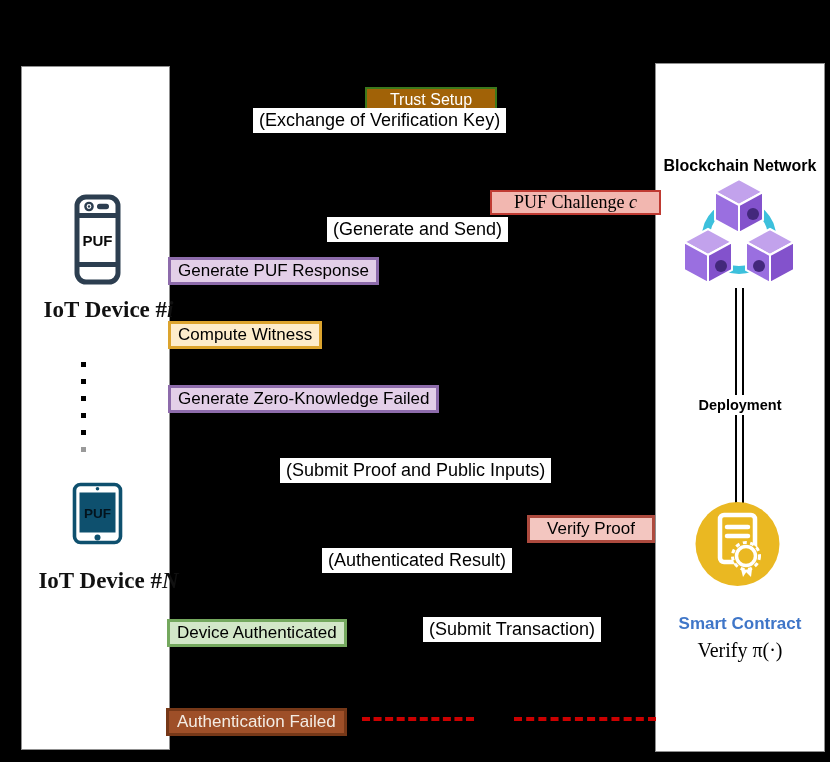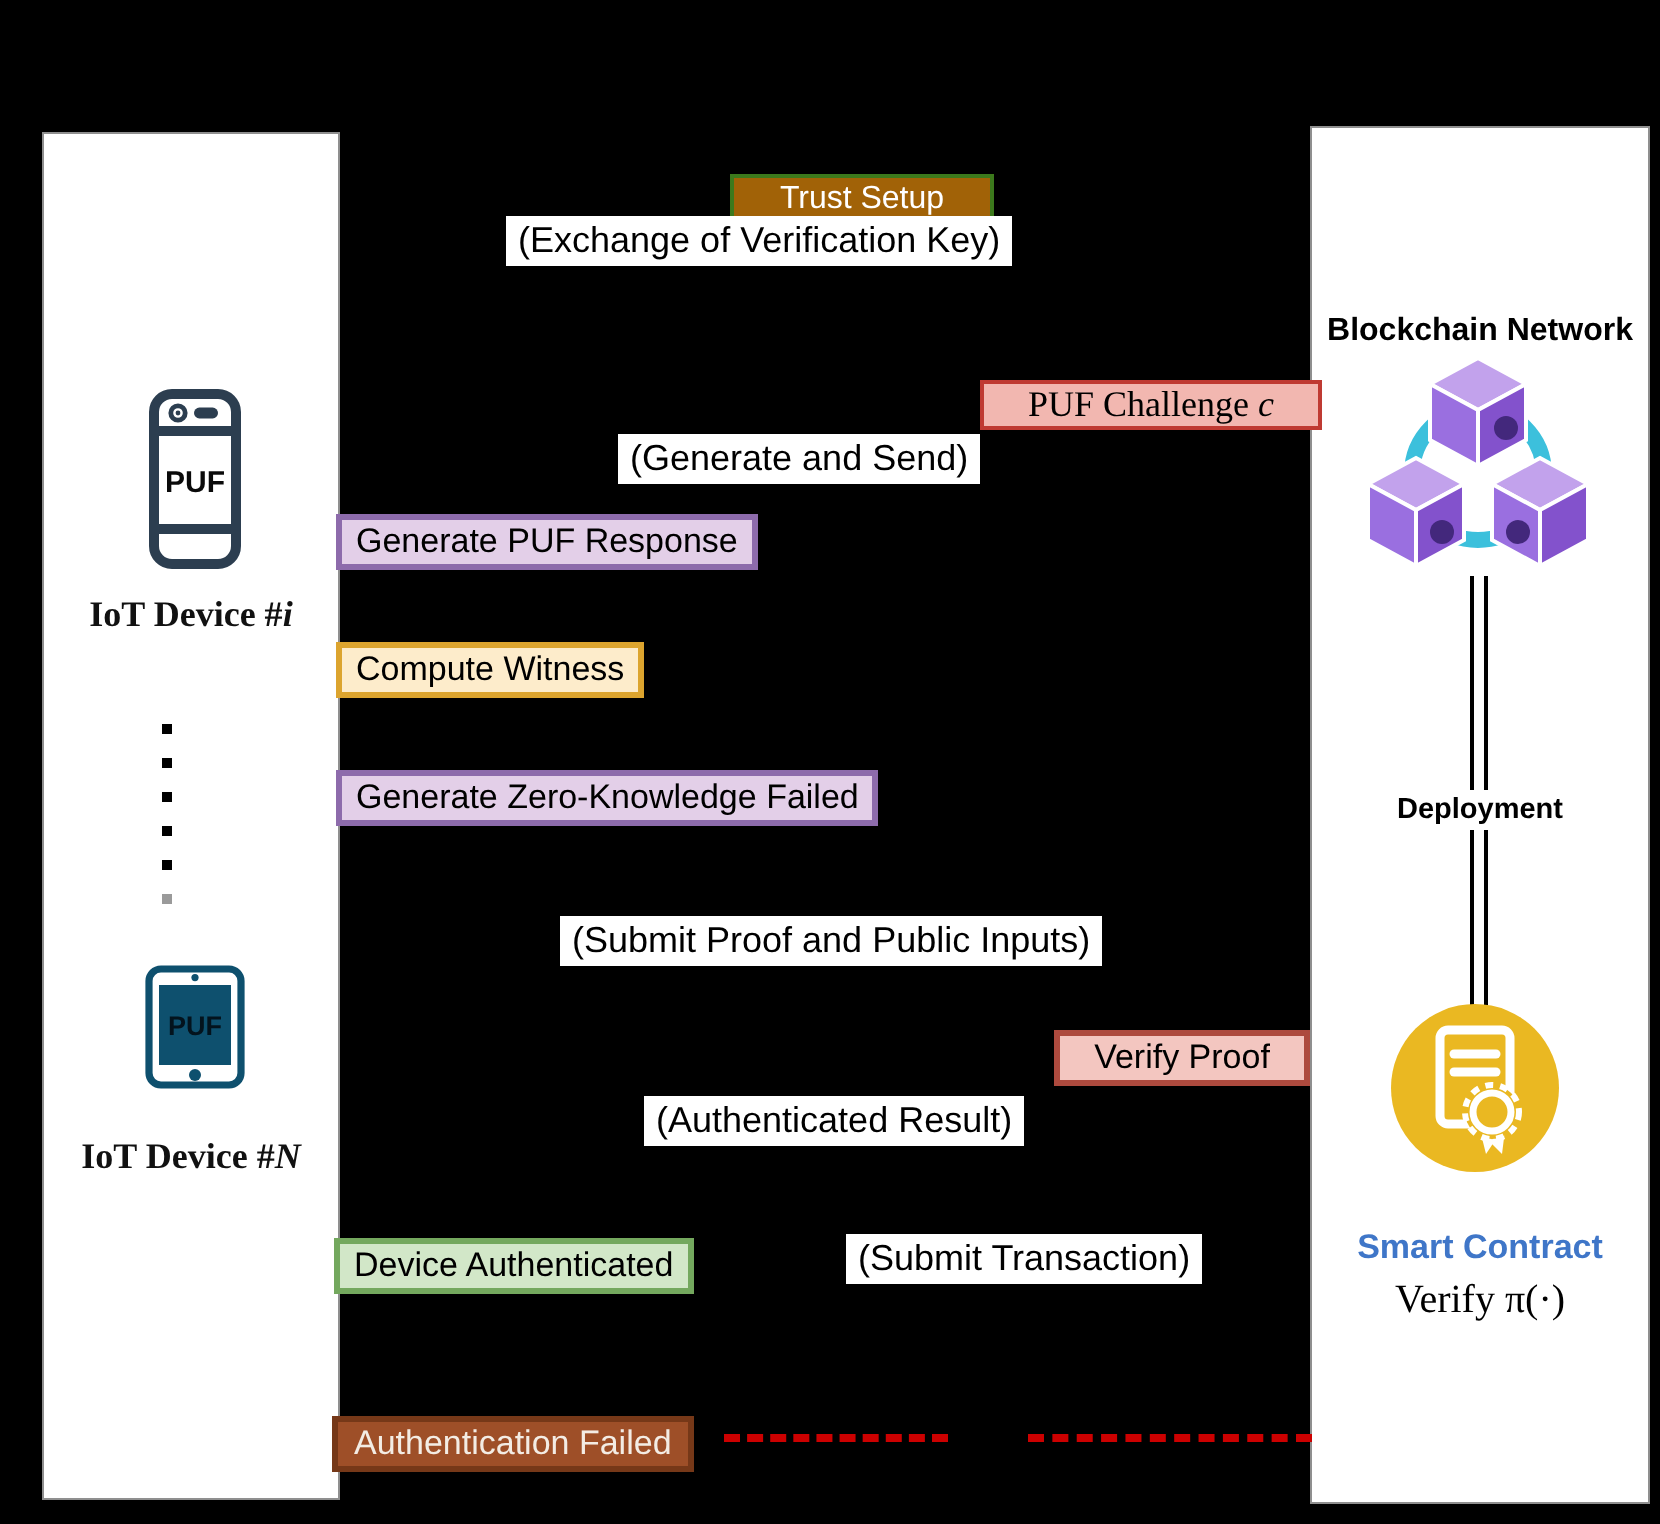--- a/index.html
+++ b/index.html
@@ -17,41 +17,41 @@
 
   
   .badge{position:absolute;color:#000;font-size:17px;line-height:1.15;padding:1px 7px;
          white-space:nowrap;border:3px solid;box-sizing:border-box;text-align:center;}
 
   #trust-setup{left:365px;top:87px;width:132px;background:#a16207;border:2px solid #3c791c;
                color:#fff;font-size:16px;padding:2px 0;}
   #exchange-key{left:253px;top:108px;}
   #puf-challenge{left:490px;top:190px;background:#f2b7b0;border:2.5px solid #bf3a32;
                  font-family:"Liberation Serif","DejaVu Serif",serif;font-size:18px;padding:0 22px;}
-  #generate-send{left:309px;top:217px;}
+  #generate-send{left:327px;top:217px;}
   #gen-puf-response{left:168px;top:257px;background:#e3cfe8;border-color:#8d6bab;}
   #compute-witness{left:168px;top:321px;background:#fdeccb;border-color:#dca42e;}
   #gen-zkp{left:168px;top:385px;background:#e3cfe8;border-color:#8d6bab;}
   #submit-proof{left:280px;top:458px;}
   #verify-proof{left:527px;top:515px;width:128px;background:#f3c6c0;border-color:#ad4a3e;}
   #auth-result{left:322px;top:548px;}
   #device-auth{left:167px;top:619px;background:#d2e7c8;border-color:#74a85e;}
   #submit-tx{left:423px;top:617px;}
   #auth-failed{left:166px;top:708px;background:#9e4f28;border-color:#763818;color:#f3ece4;
                font-size:17px;padding:1px 8px;}
 
   
   .dash{position:absolute;top:717px;height:0;border-top:4px dashed #cc0000;}
   #dash1{left:362px;width:112px;}
   #dash2{left:514px;width:142px;}
 
   
   #phone-icon{position:absolute;left:74px;top:194px;}
   #device-i,#device-n{position:absolute;left:21px;width:149px;text-align:center;
-      font-family:"Liberation Serif","DejaVu Serif",serif;font-weight:bold;font-size:18px;color:#111;}
+      font-family:"Liberation Serif","DejaVu Serif",serif;font-weight:bold;font-size:23px;color:#111;padding-left:13px;}
   #device-i{top:297px;}
   #device-n{top:568px;}
   .var{font-style:italic;}
   #dots{position:absolute;left:81px;top:362px;display:flex;flex-direction:column;gap:12px;}
   #dots div{width:5px;height:5px;background:#000;}
   #dots div:last-child{background:#9a9a9a;}
   #tablet-icon{position:absolute;left:72px;top:482px;}
 
   
   #bc-title{position:absolute;left:655px;top:157px;width:170px;text-align:center;

